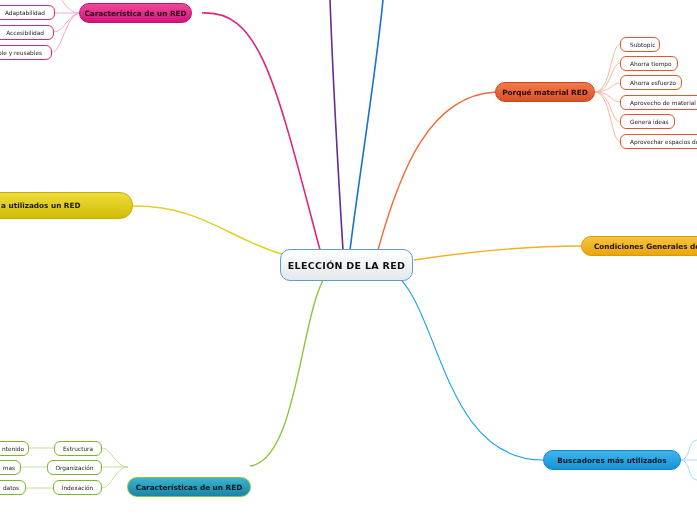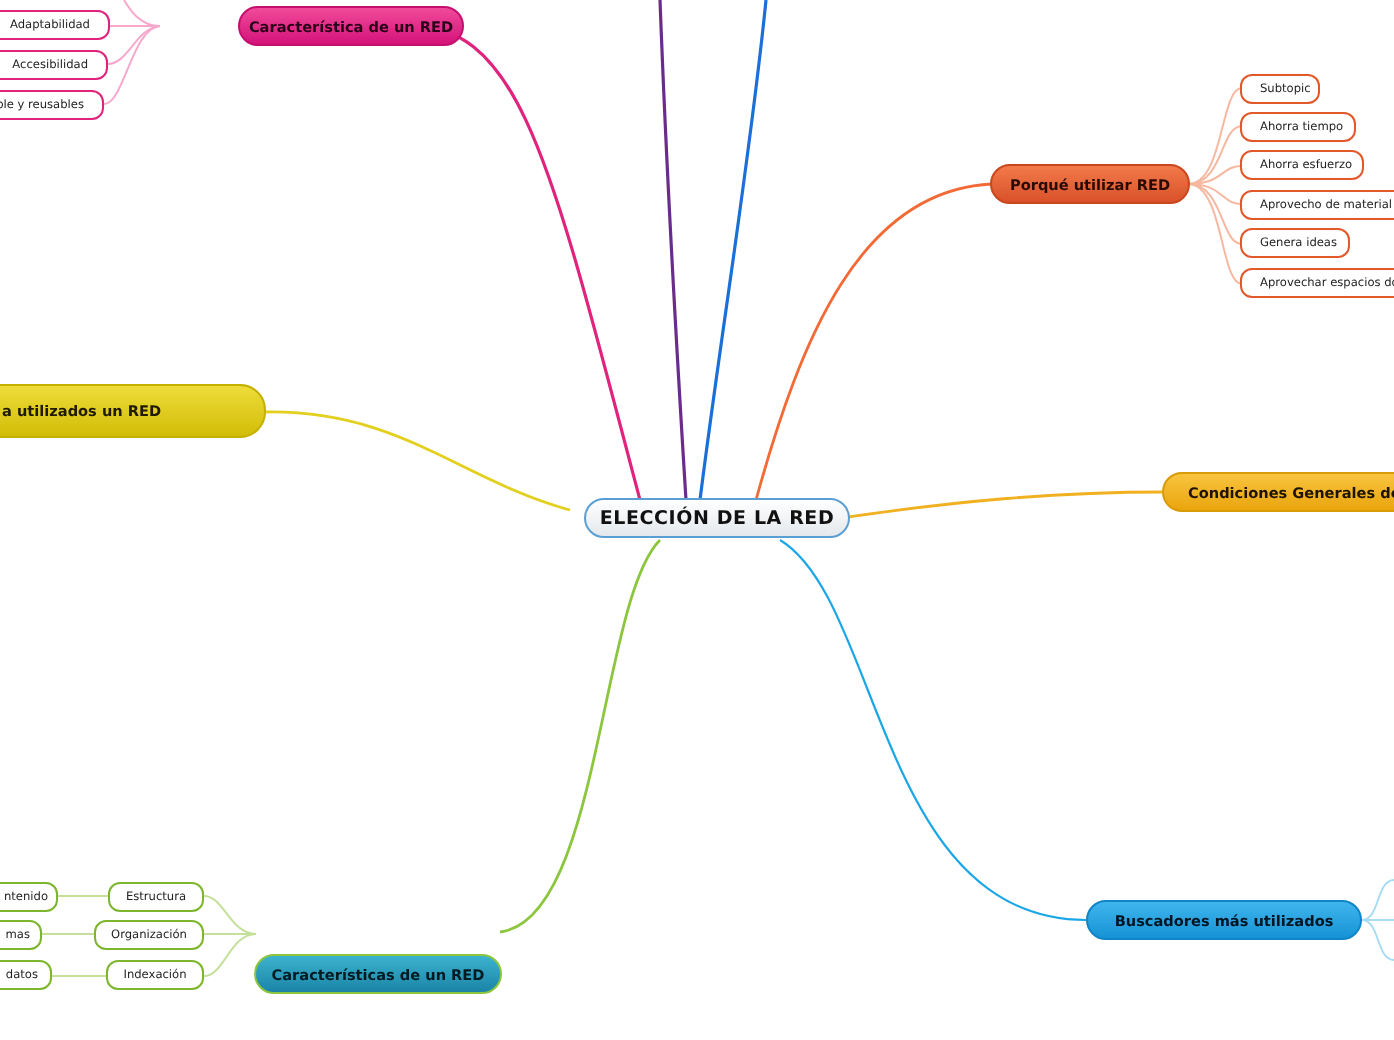--- a/index.html
+++ b/index.html
@@ -58,39 +58,39 @@
   <path d="M128 467 C115 467, 112 488, 102 488" stroke="#c4e09a" stroke-width="1" fill="none"></path>
   <path d="M54 448 L29 448" stroke="#c4e09a" stroke-width="1" fill="none"></path>
   <path d="M47 467 L21 467" stroke="#c4e09a" stroke-width="1" fill="none"></path>
   <path d="M53 488 L26 488" stroke="#c4e09a" stroke-width="1" fill="none"></path>
 
   <path d="M681 460 C690 460, 688 440, 697 440" stroke="#a7dcf4" stroke-width="1" fill="none"></path>
   <path d="M681 460 L697 460" stroke="#a7dcf4" stroke-width="1" fill="none"></path>
   <path d="M681 460 C690 460, 688 480, 697 480" stroke="#a7dcf4" stroke-width="1" fill="none"></path>
 </svg>
 
-<div class="node central" style="left:292px;top:249px;width:133px;height:20px;">
+<div class="node central" style="left:280px;top:249px;width:133px;height:32px;">
   <span>ELECCIÓN DE LA RED</span>
 </div>
 
-<div class="node main pink" style="left:79px;top:3px;width:113px;height:20px;margin-left:40px;">
+<div class="node main pink" style="left:79px;top:3px;width:113px;height:20px;">
   <span>Característica  de un RED</span>
 </div>
 <div class="node sub sb-pink r" style="left:-10px;top:5px;width:65px;height:15px;">
   <span>Adaptabilidad</span>
 </div>
 <div class="node sub sb-pink r" style="left:-10px;top:25px;width:64px;height:15px;">
   <span>Accesibilidad</span>
 </div>
 <div class="node sub sb-pink r" style="left:-10px;top:45px;width:62px;height:15px;">
   <span>able y reusables</span>
 </div>
 
 <div class="node main orange" style="left:495px;top:82px;width:100px;height:20px;">
-  <span>Porqué utilizar RED</span>
+  <span>Porqué material RED</span>
 </div>
 <div class="node sub sb-orange" style="left:620px;top:37px;width:40px;height:15px;">
   <span>Subtopic</span>
 </div>
 <div class="node sub sb-orange" style="left:620px;top:56px;width:58px;height:15px;">
   <span>Ahorra tiempo</span>
 </div>
 <div class="node sub sb-orange" style="left:620px;top:75px;width:62px;height:15px;">
   <span>Ahorra esfuerzo</span>
 </div>

